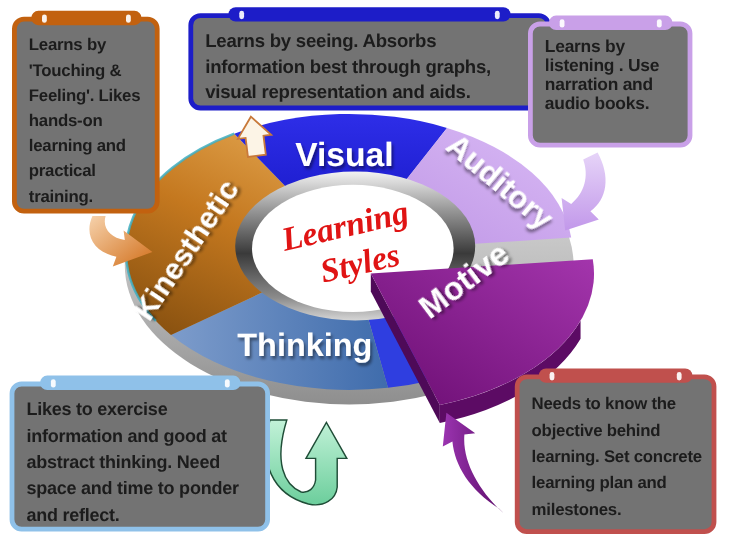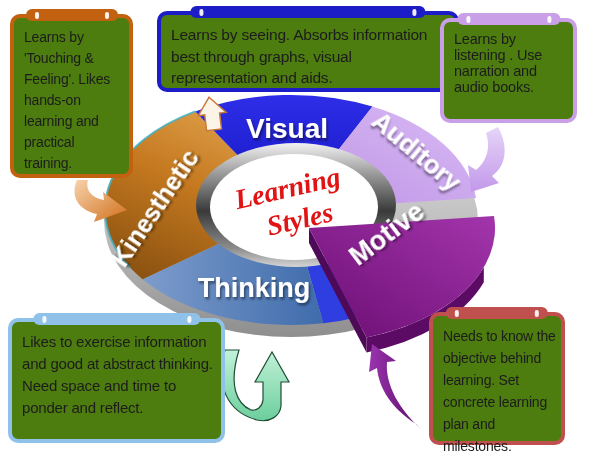--- a/index.html
+++ b/index.html
@@ -1,37 +1,37 @@
 <!DOCTYPE html>
 <html><head>
 <meta charset="utf-8">
 <style>
   html,body{margin:0;padding:0;background:#fff;}
   .stage{position:relative;width:609px;height:458px;background:#fff;overflow:hidden;
          font-family:"Liberation Sans",sans-serif;}
   .stage svg{position:absolute;left:0;top:0;}
 
-  .callout{position:absolute;background:#4d7c0f;border:4px solid;border-radius:10px;
-           box-sizing:border-box;font-weight:normal;color:#1c1c1c;letter-spacing:-0.2px;}
+  .callout{position:absolute;background:#737373;border:4px solid;border-radius:10px;
+           box-sizing:border-box;font-weight:bold;color:#1c1c1c;letter-spacing:-0.2px;}
   .callout .note-text{padding:9px 5px 0 10px;}
   .bar{position:absolute;top:-9px;left:50%;transform:translateX(-50%);
        width:80%;height:12px;border-radius:7px;}
   .bar::before,.bar::after{content:"";position:absolute;top:2.5px;width:4px;height:7px;
        border-radius:2px;background:rgba(255,255,255,.92);}
   .bar::before{left:9px;} .bar::after{right:9px;}
 
   .box-kin{left:10px;top:14px;width:123px;height:164px;border-color:#C2610F;font-size:14px;line-height:21px;}
   .box-kin .bar{background:#C2610F;}
   .box-vis{left:157px;top:11px;width:302px;height:81px;border-color:#1D1DC8;font-size:15.5px;line-height:21.5px;}
   .box-vis .bar{background:#1D1DC8;}
   .box-aud{left:440px;top:18px;width:137px;height:105px;border-color:#C9A0E8;font-size:14.5px;line-height:16px;}
   .box-aud .bar{background:#C9A0E8;}
   .box-think{left:8px;top:318px;width:217px;height:125px;border-color:#8FC1E9;font-size:15px;line-height:22px;}
   .box-think .bar{background:#8FC1E9;}
-  .box-mot{left:429px;top:312px;width:136px;height:133px;border-color:#C0504D;font-size:14px;line-height:22px;}
+  .box-mot{left:429px;top:312px;width:168px;height:133px;border-color:#C0504D;font-size:14px;line-height:22px;}
   .box-mot .bar{background:#C0504D;}
 
   .seg-label{font-weight:bold;fill:#fff;}
   .center-label{font-family:"Liberation Serif",serif;font-weight:bold;font-style:italic;fill:#E01414;}
 </style>
 </head>
 <body>
 
 <div class="stage">
 

